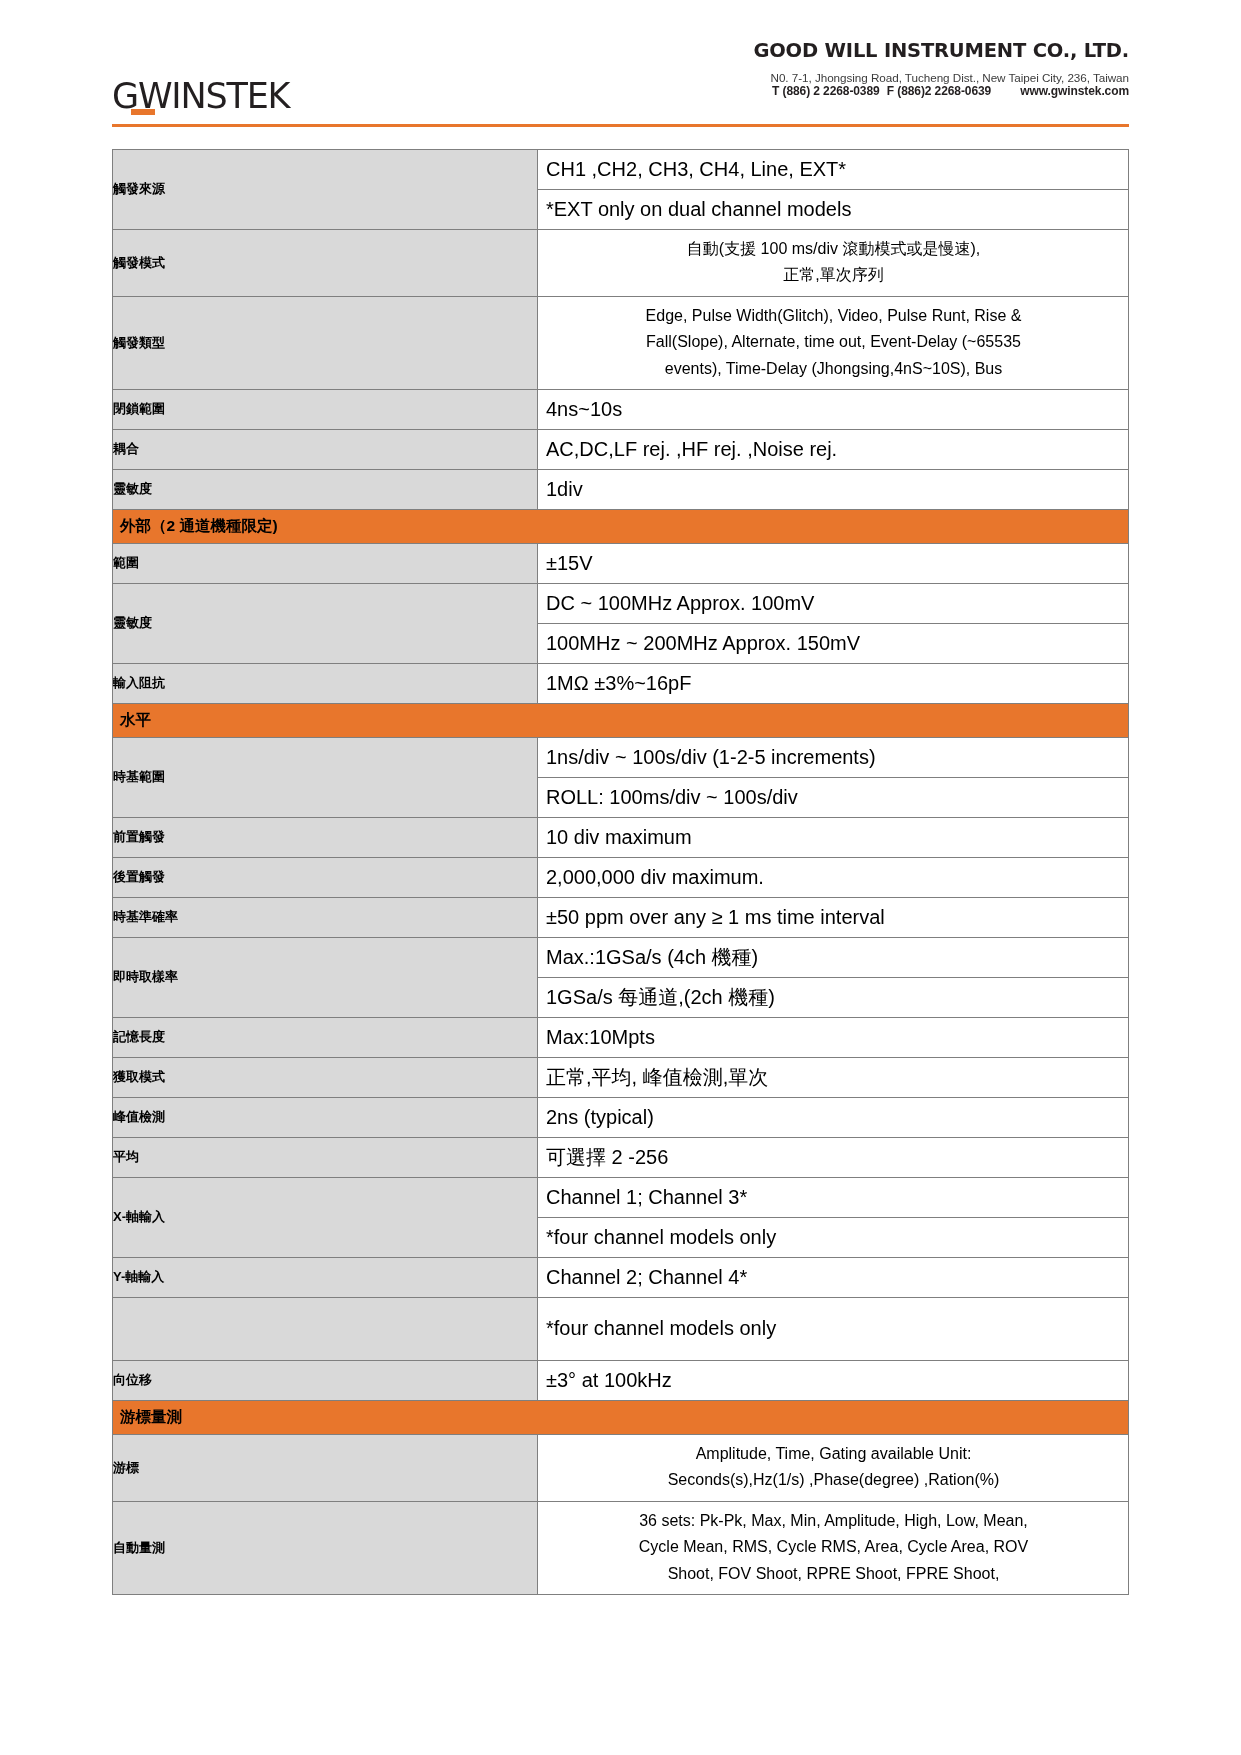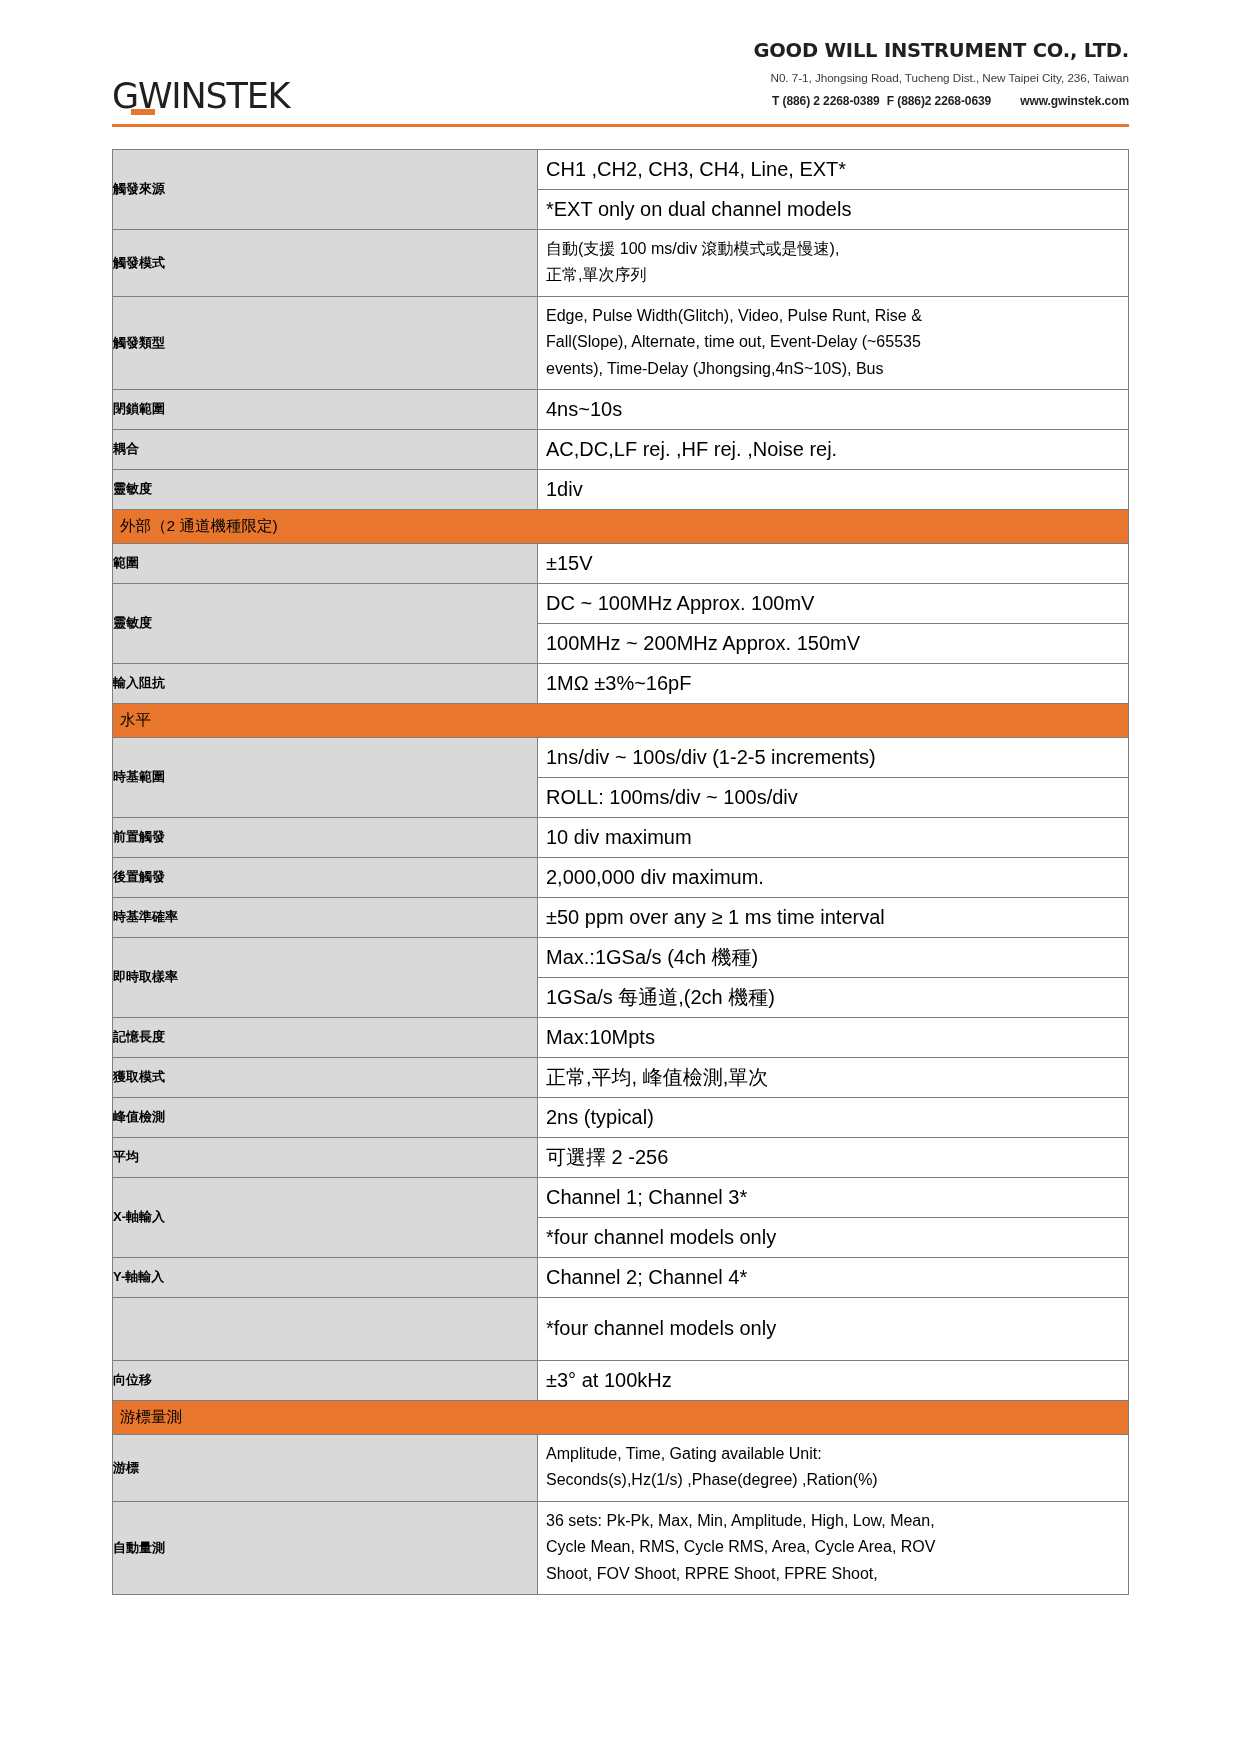--- a/index.html
+++ b/index.html
@@ -62,21 +62,20 @@
     white-space:nowrap;
   }
   .company-address{
     font-size:11.7px;
     color:#3b3b3b;
     margin-top:9px;
     letter-spacing:-0.05px;
     white-space:nowrap;
   }
   .company-contact{
-    margin-top:10px;
     font-size:12px;
     font-weight:bold;
     color:#231f20;
     white-space:nowrap;
     letter-spacing:-0.1px;
   }
   .company-contact .phone{margin-right:4px;}
   .company-contact .fax{margin-right:26px;}
   .company-contact .web{font-weight:bold;}
   .header-rule{
@@ -114,27 +113,28 @@
     line-height:1.35;
     padding:6px 7px 6px 8px;
     border-bottom:1px solid #7f7f7f;
     white-space:nowrap;
   }
   .value-line:last-child{border-bottom:none;}
   .value-block{
     font-size:16px;
     line-height:1.65;
     padding:6px 7px 7px 8px;
+    text-align:center;
   }
   .value-block div{white-space:nowrap;}
   .section-row td{
     background:#e8762c;
     border:1px solid #7f7f7f;
     color:#000;
-    font-weight:normal;
+    font-weight:bold;
     font-size:15.5px;
     padding:6px 8px 6px 7px;
   }
   .tall{height:62px;}
   .empty-label{background:#d9d9d9;}
 </style>
 </head>
 <body>
 
 <div class="page-header">

